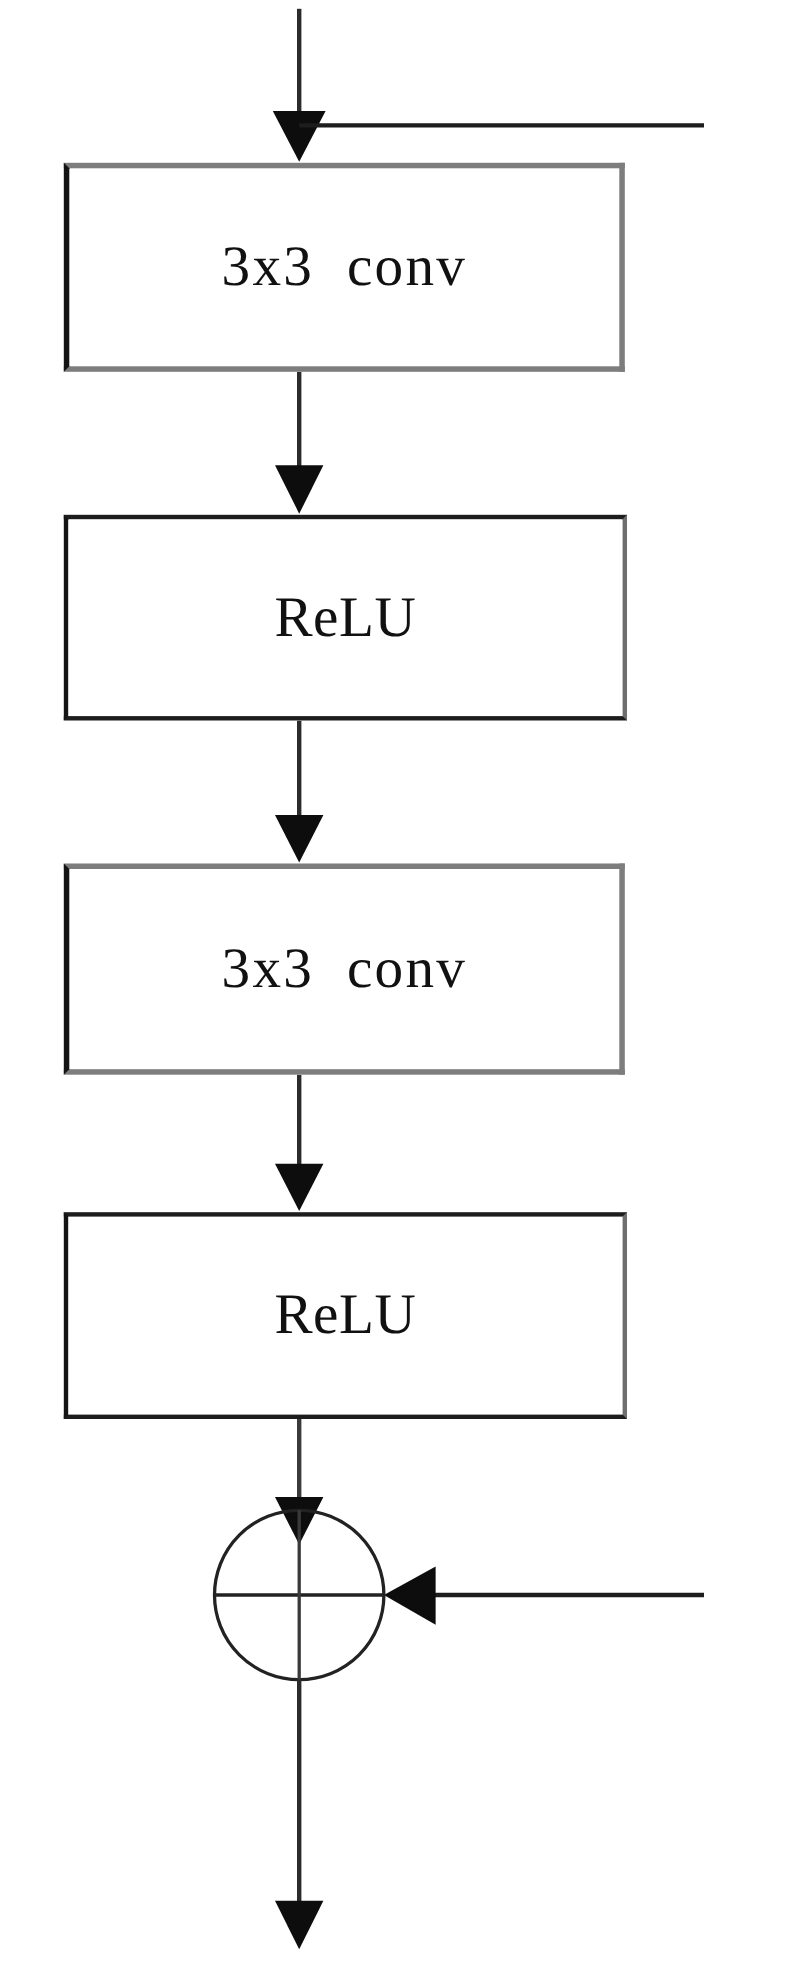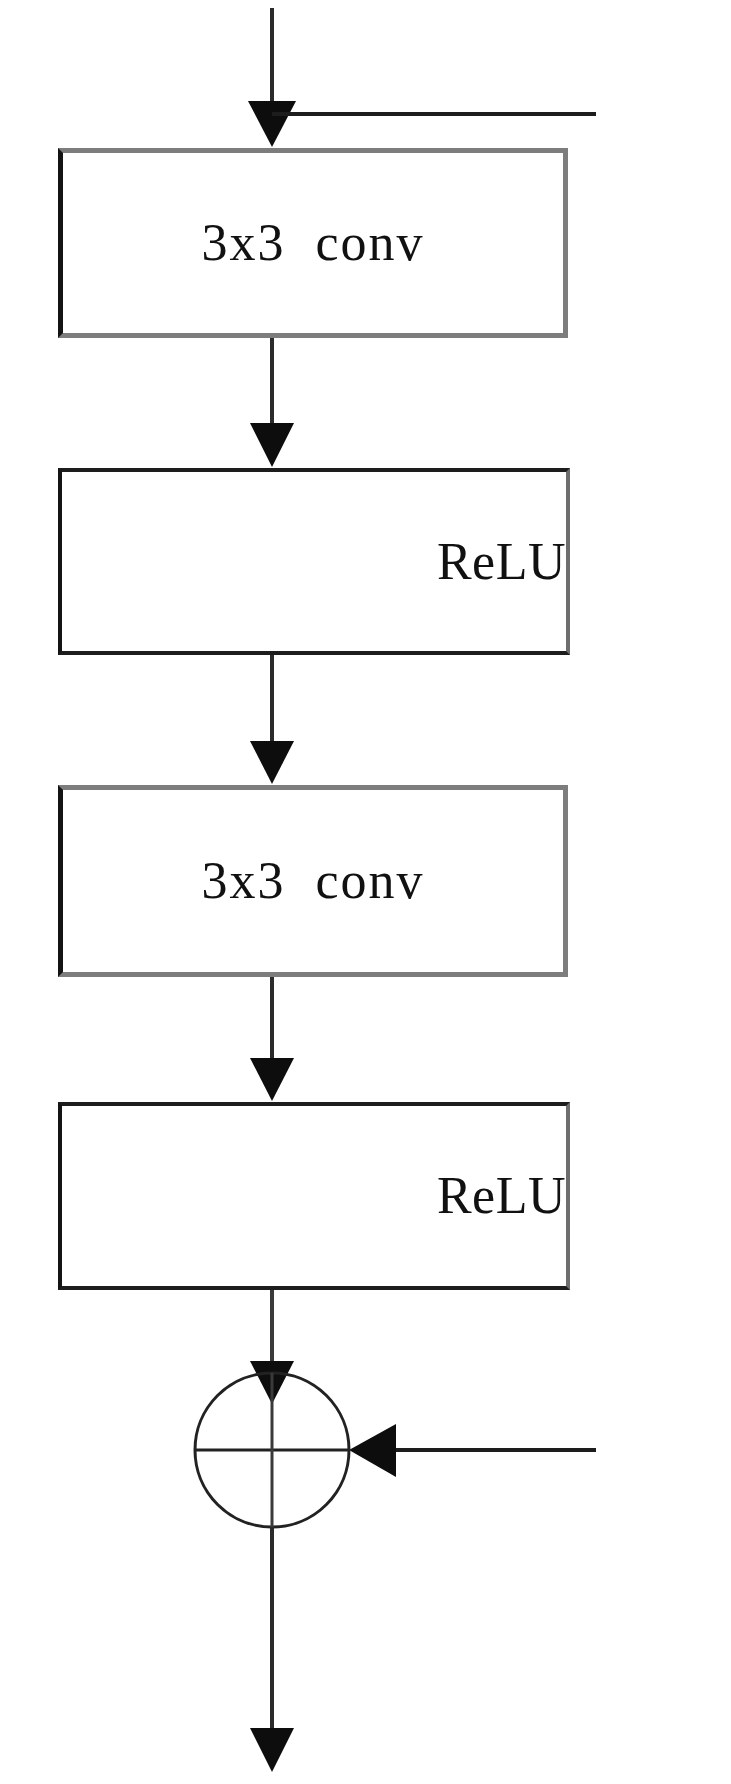--- a/index.html
+++ b/index.html
@@ -10,20 +10,21 @@
   }
   body {
     font-family: "Liberation Serif", "DejaVu Serif", serif;
   }
   #canvas {
     position: relative;
     width: 596px;
     height: 1784px;
     background: #ffffff;
     overflow: hidden;
+    padding-left: 44px;
   }
   #diagram-svg {
     position: absolute;
     top: 0;
     left: 0;
     width: 731px;
     height: 1784px;
   }
   .node-box {
     position: absolute;
@@ -37,21 +38,20 @@
     border-top: 5px solid #7d7d7d;
     border-bottom: 5px solid #7d7d7d;
     border-left: 5px solid #141414;
     border-right: 5px solid #7d7d7d;
   }
   .node-box.style-relu {
     border-top: 4px solid #1d1d1d;
     border-bottom: 4px solid #1d1d1d;
     border-left: 4px solid #141414;
     border-right: 4px solid #6e6e6e;
-    justify-content: flex-end;
   }
   .node-label {
     font-family: "Liberation Serif", "DejaVu Serif", serif;
     font-size: 52px;
     line-height: 1;
     color: #111111;
     letter-spacing: 0.5px;
     white-space: pre;
     user-select: none;
   }

